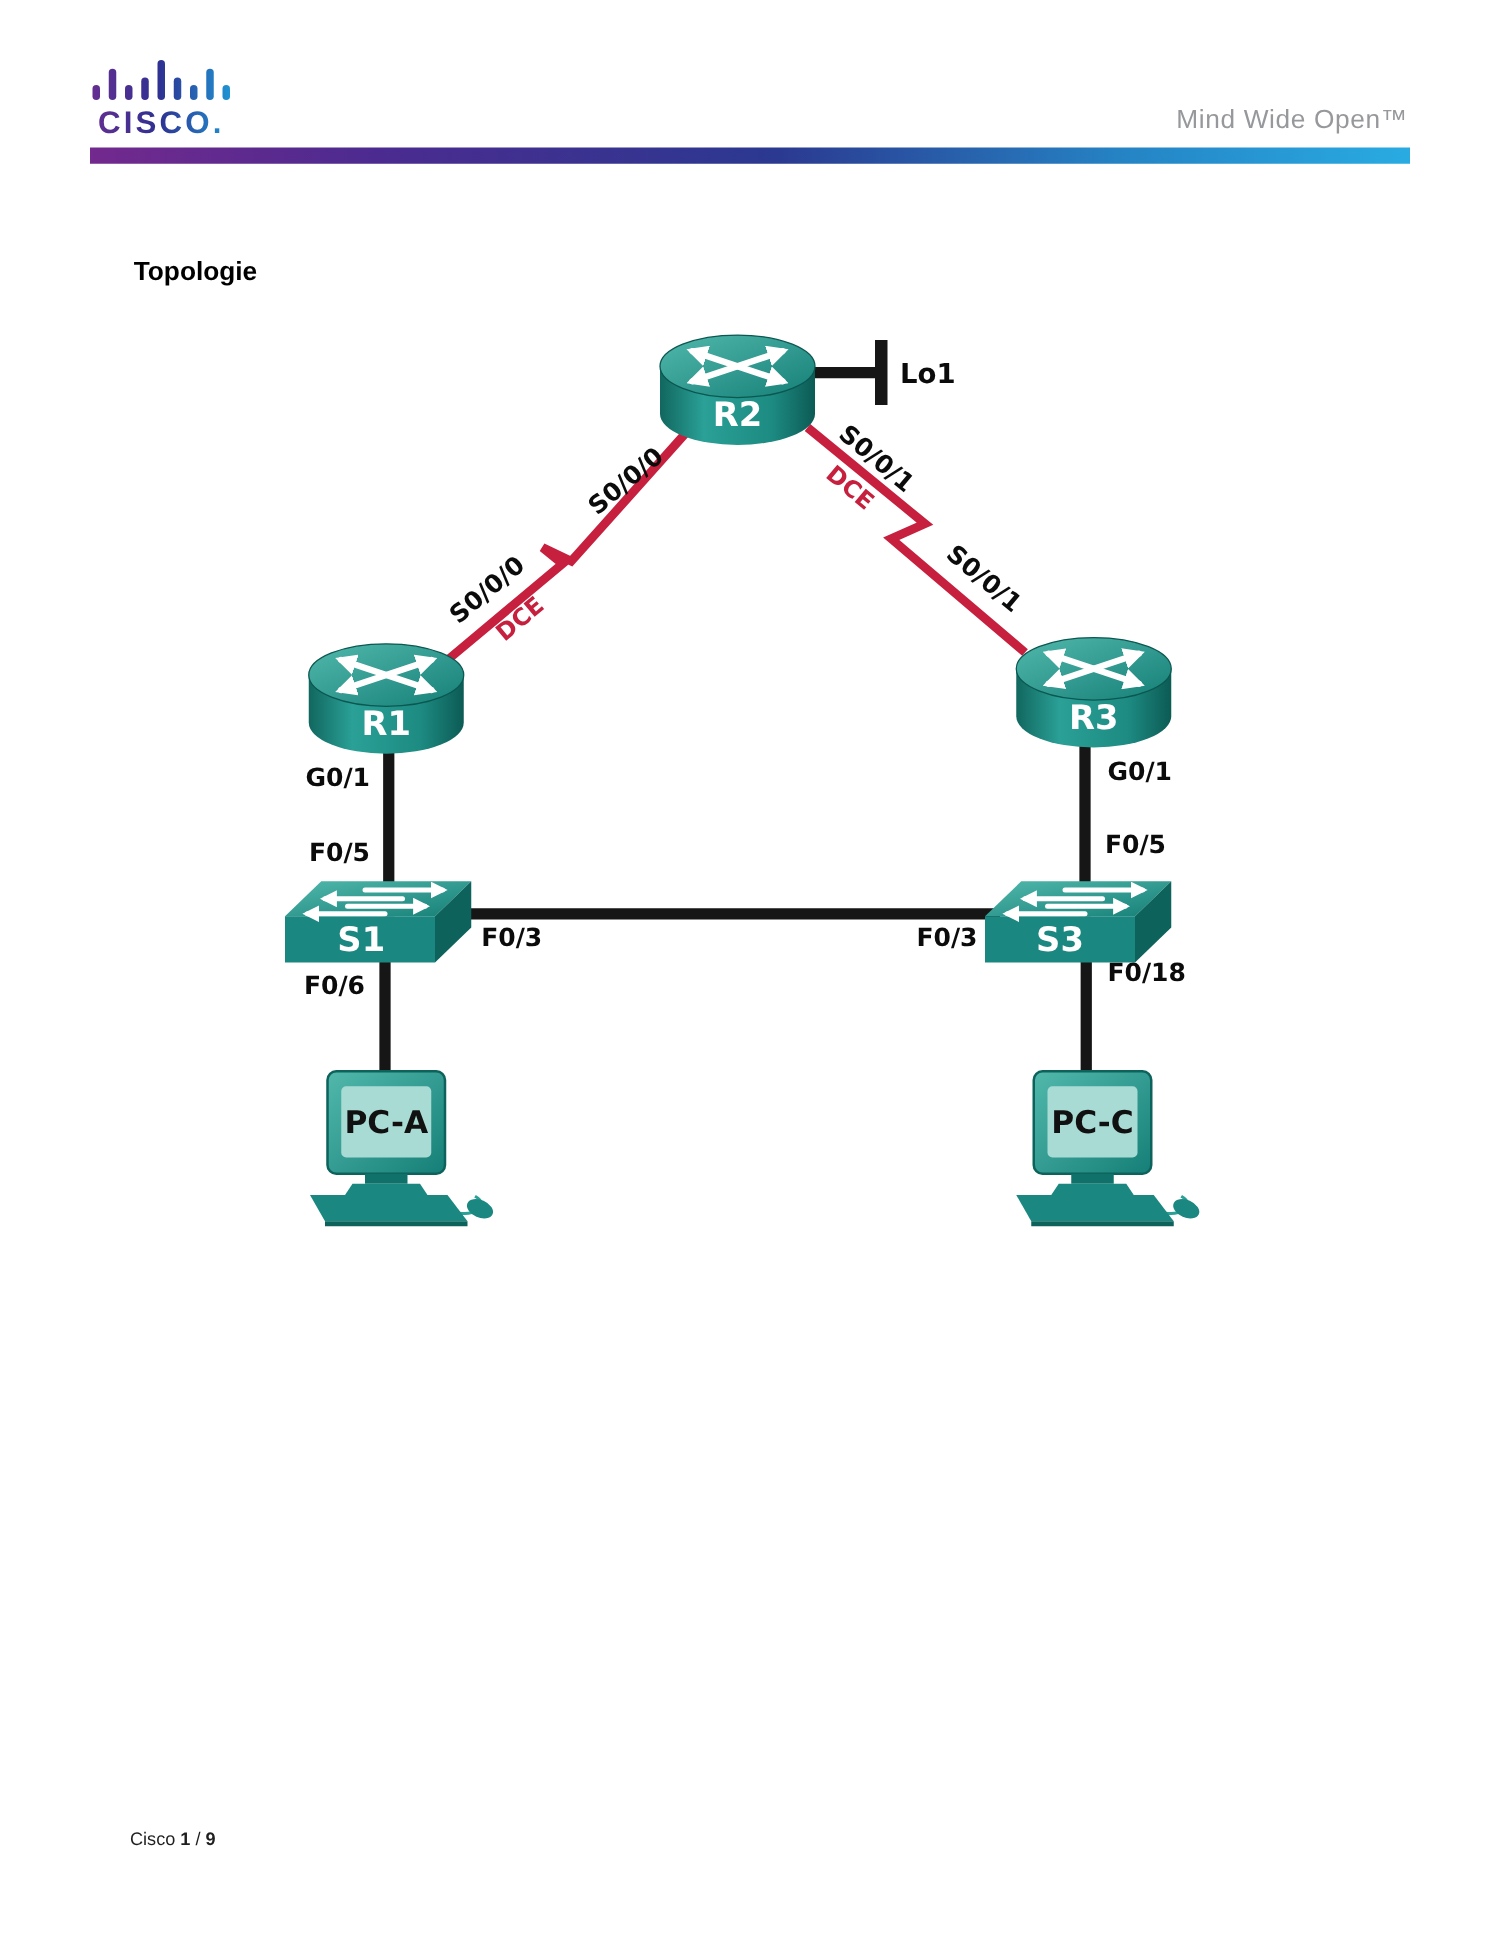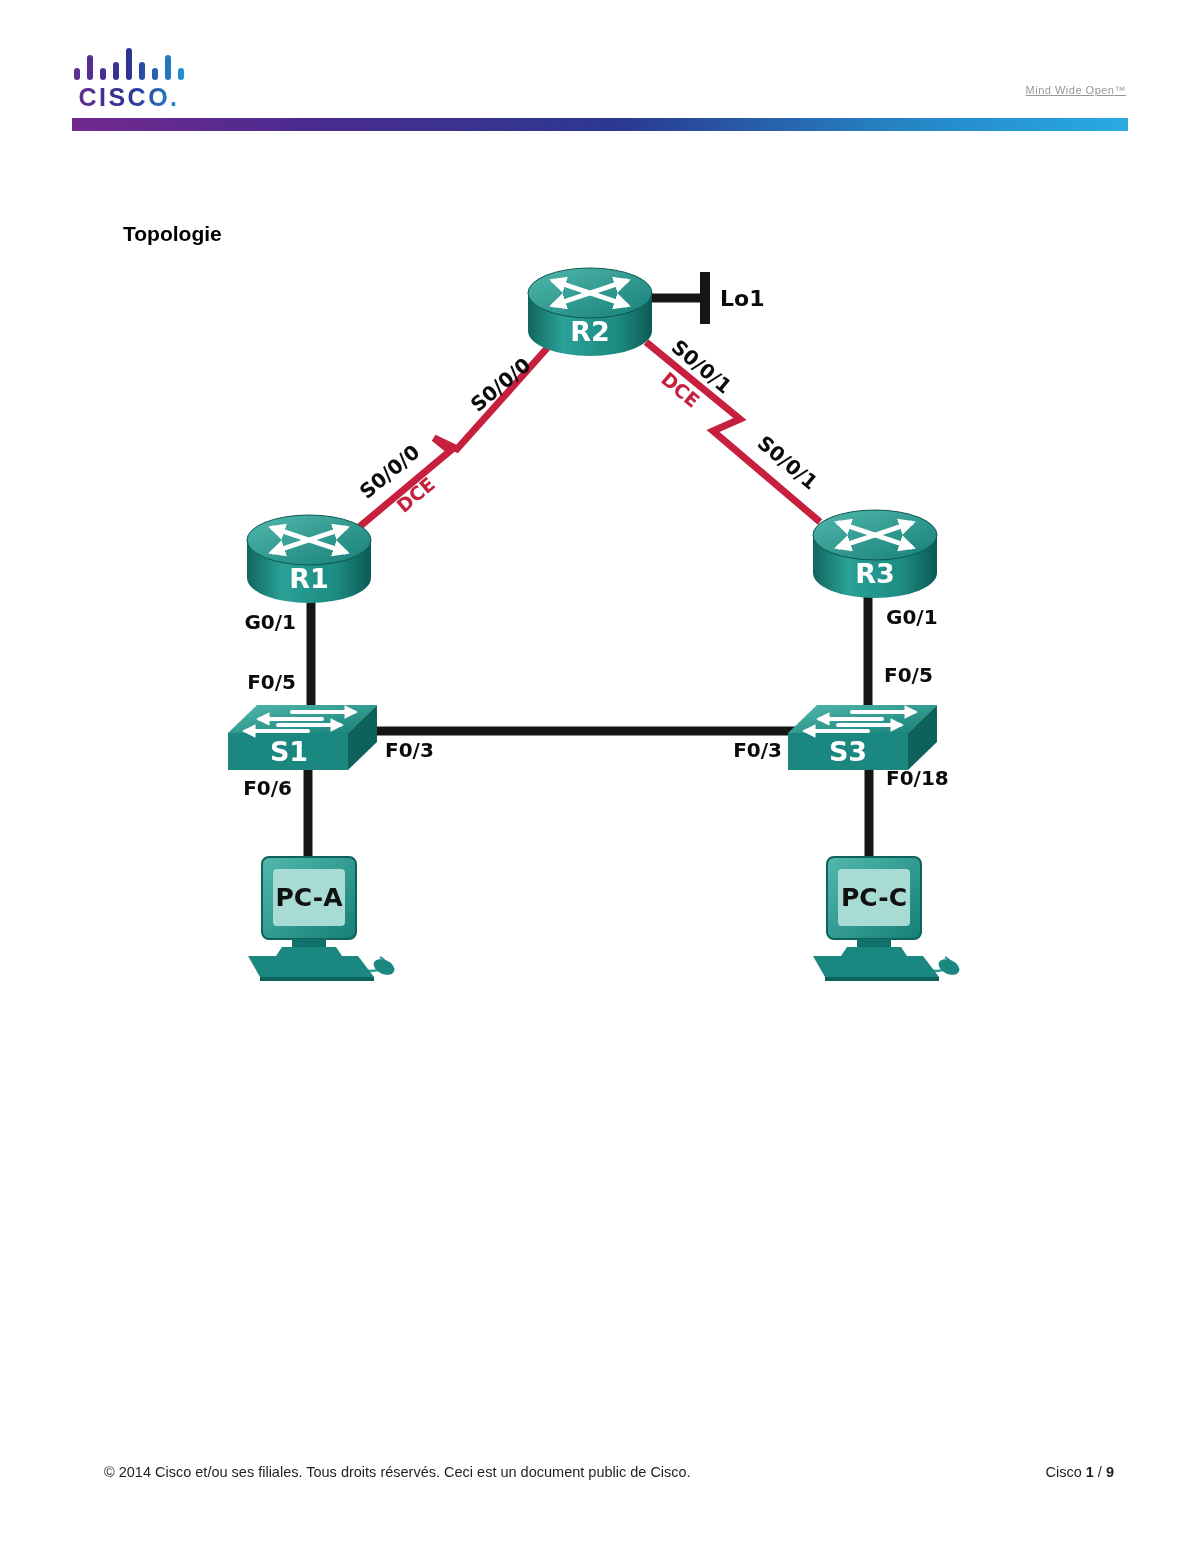--- a/index.html
+++ b/index.html
@@ -4,28 +4,28 @@
 <style>
   html,body{margin:0;padding:0;background:#ffffff;}
   .page{position:relative;width:1200px;height:1553px;background:#fff;
         font-family:"Liberation Sans",sans-serif;overflow:hidden;}
 
   
   .logo-svg{position:absolute;left:68px;top:42px;}
   .brand{position:absolute;left:204px;top:66px;font-size:30px;color:#8b8d90;
          letter-spacing:.4px;white-space:nowrap;}
   .brand .reg{font-size:13px;position:relative;top:-12px;margin-left:1px;}
-  .tagline{position:absolute;top:84px;right:74px;font-size:11px;color:#96989b;
-           letter-spacing:.5px;white-space:nowrap;text-decoration:underline;}
+  .tagline{position:absolute;top:84px;right:74px;font-size:21px;color:#96989b;
+           letter-spacing:.5px;white-space:nowrap;}
   .grad-bar{position:absolute;left:72px;top:118px;width:1056px;height:13px;
      background:linear-gradient(90deg,#73298e 0%,#4b2b90 22%,#2b3990 52%,#2583c4 78%,#29abe2 100%);}
 
   .title{position:absolute;left:107px;top:147px;margin:0;font-size:30px;font-weight:bold;
          color:#000;letter-spacing:-.2px;white-space:nowrap;}
-  .subhead{position:absolute;left:107px;top:206px;margin:16px;font-size:21px;font-weight:bold;color:#000;}
+  .subhead{position:absolute;left:107px;top:206px;margin:0;font-size:21px;font-weight:bold;color:#000;}
 
   
   .topo{position:absolute;left:0;top:0;}
   .ifl{font-family:"DejaVu Sans",sans-serif;font-weight:bold;font-size:20px;fill:#0b0b0b;}
   .ifl-red{font-family:"DejaVu Sans",sans-serif;font-weight:bold;font-size:19px;fill:#c6203e;}
   .devl{font-family:"DejaVu Sans",sans-serif;font-weight:bold;font-size:27px;fill:#ffffff;}
   .pcl{font-family:"DejaVu Sans",sans-serif;font-weight:bold;font-size:25px;fill:#111111;}
   .lol{font-family:"DejaVu Sans",sans-serif;font-weight:bold;font-size:22px;fill:#0b0b0b;}
 
   
@@ -163,17 +163,16 @@
     <text class="ifl" x="296" y="689" text-anchor="end">F0/5</text>
     <text class="ifl" x="886" y="624" text-anchor="start">G0/1</text>
     <text class="ifl" x="884" y="682" text-anchor="start">F0/5</text>
     <text class="ifl" x="385" y="757" text-anchor="start">F0/3</text>
     <text class="ifl" x="782" y="757" text-anchor="end">F0/3</text>
     <text class="ifl" x="292" y="795" text-anchor="end">F0/6</text>
     <text class="ifl" x="886" y="785" text-anchor="start">F0/18</text>
   </svg>
 
   <div class="footer">
-    <span>© 2014 Cisco et/ou ses filiales. Tous droits réservés. Ceci est un document public de Cisco.</span>
     <span><span>Cisco</span>&nbsp;<b>1</b>&nbsp;<span>/</span>&nbsp;<b>9</b></span>
   </div>
 
 </div>
 
 </body></html>

